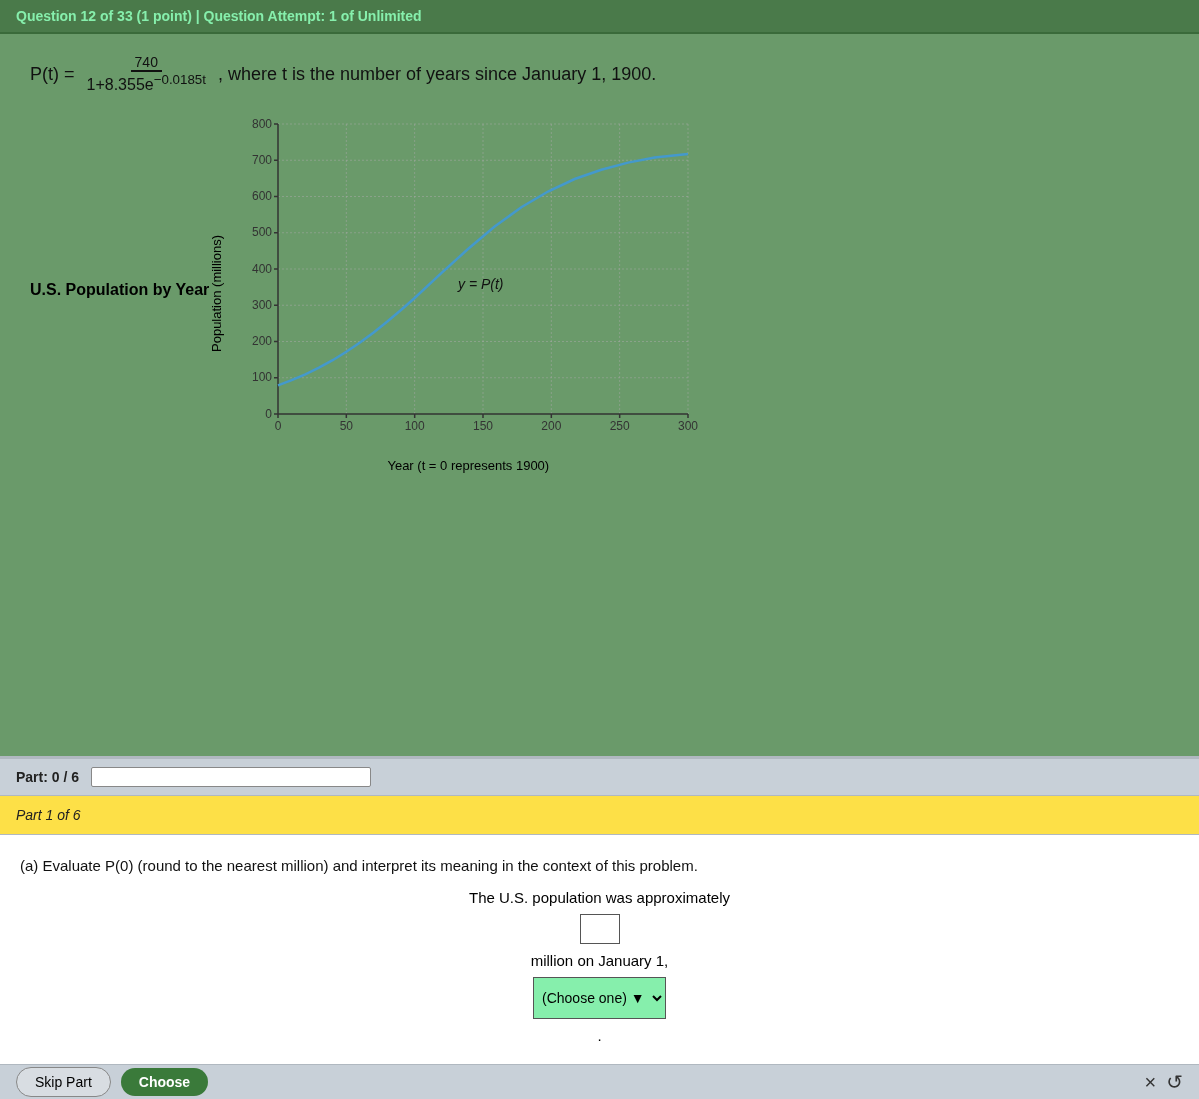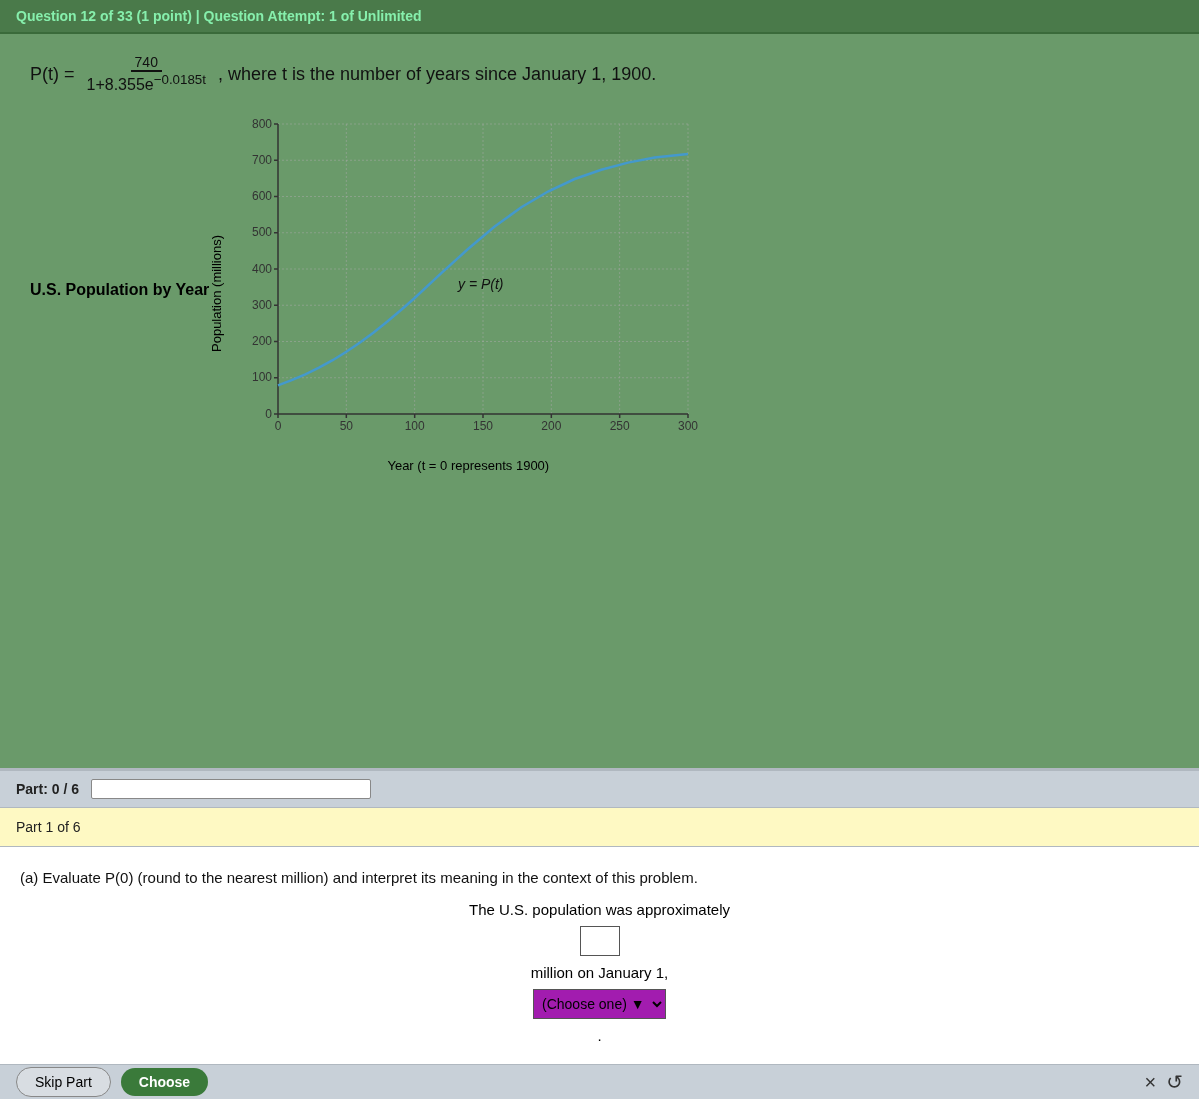--- a/index.html
+++ b/index.html
@@ -134,23 +134,24 @@
       width: 0%;
     }
 
     .part-label {
       font-size: 14px;
       font-weight: bold;
       color: #222;
     }
 
     .part-section {
-      background: #fef9c3;
+      background: #fde047;
       padding: 10px 16px;
       border-bottom: 1px solid #b0b8c0;
+      font-style: italic;
     }
 
     .part-section-label {
       font-size: 14px;
       color: #222;
     }
 
     .question-section {
       background: white;
       padding: 20px 20px;
@@ -175,24 +176,24 @@
 
     .answer-input {
       width: 40px;
       height: 30px;
       border: 1px solid #555;
       text-align: center;
       font-size: 15px;
     }
 
     .answer-select {
-      height: 30px;
+      height: 42px;
       font-size: 14px;
       border: 1px solid #555;
-      background: #a21caf;
+      background: #86efac;
       padding: 0 4px;
     }
 
     .actions-bar {
       background: #c8d0d8;
       padding: 2px 16px;
       display: flex;
       align-items: center;
       gap: 10px;
     }

